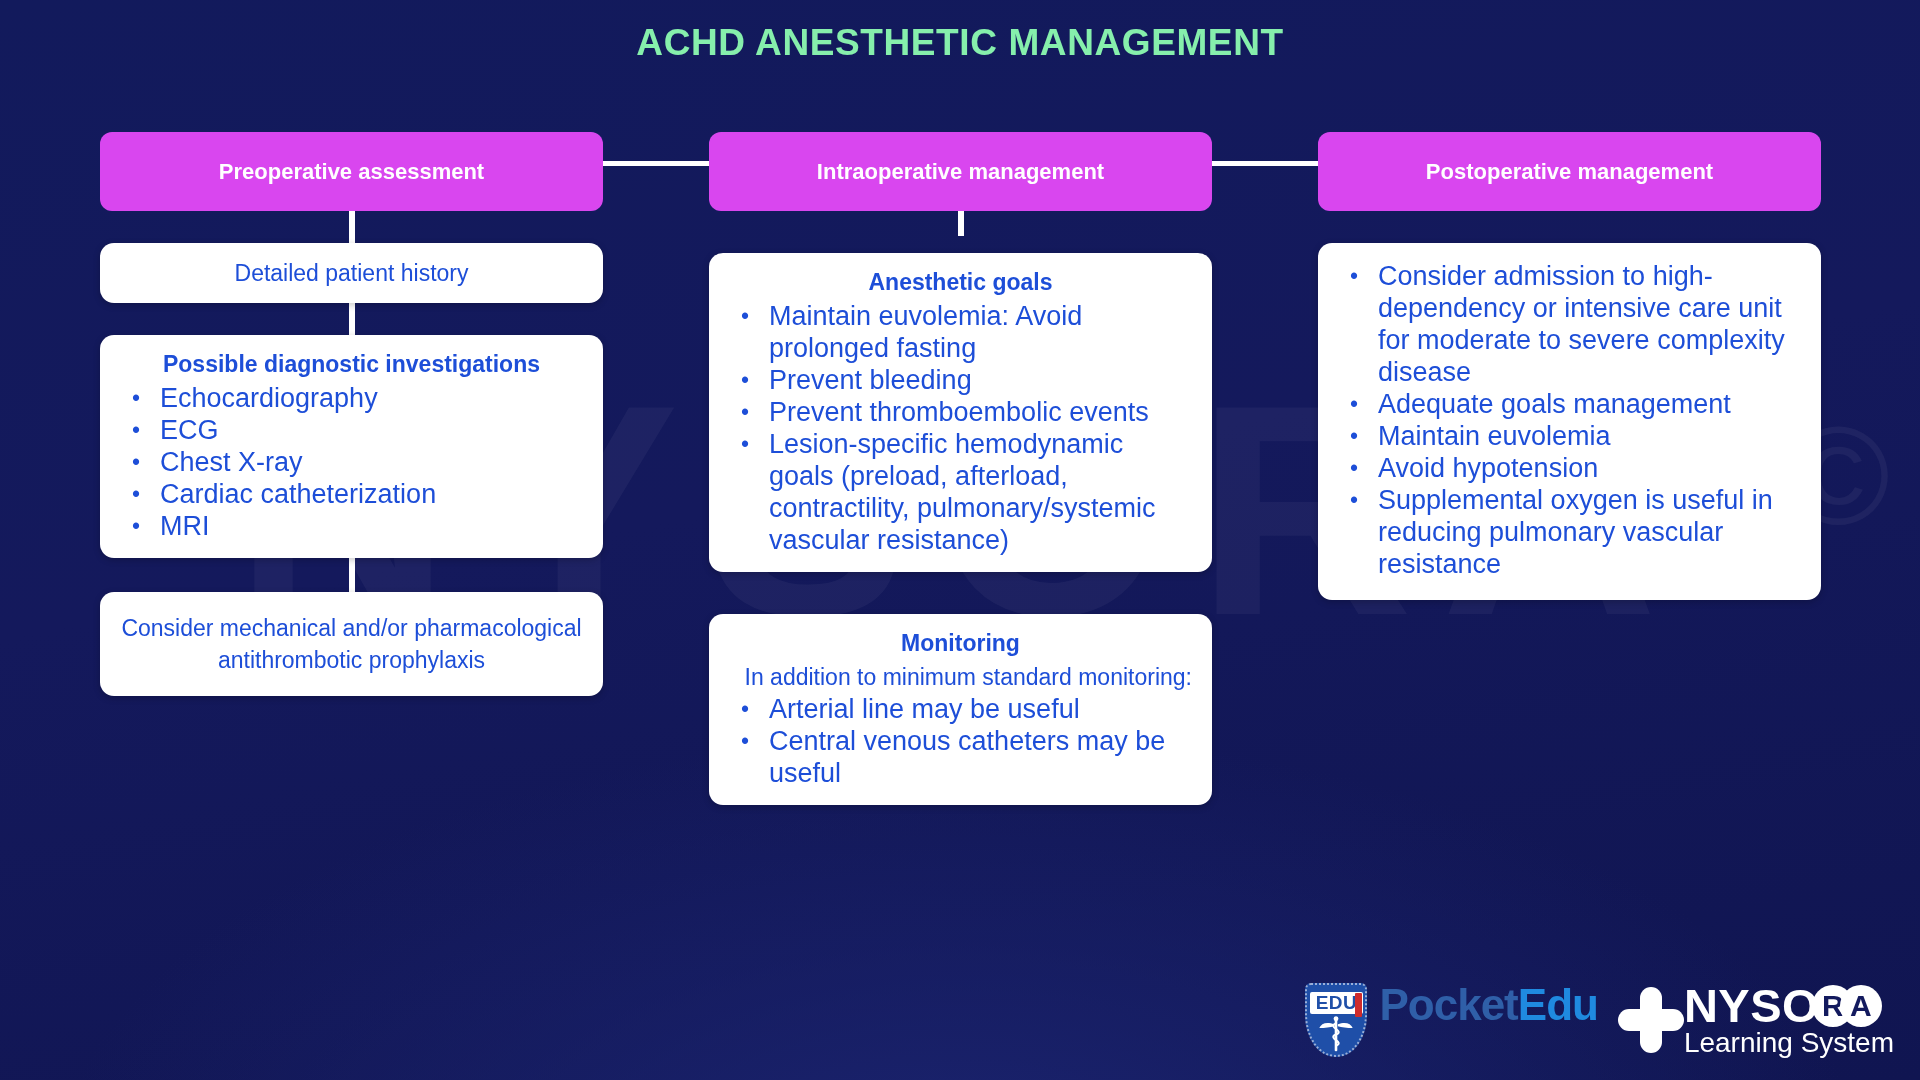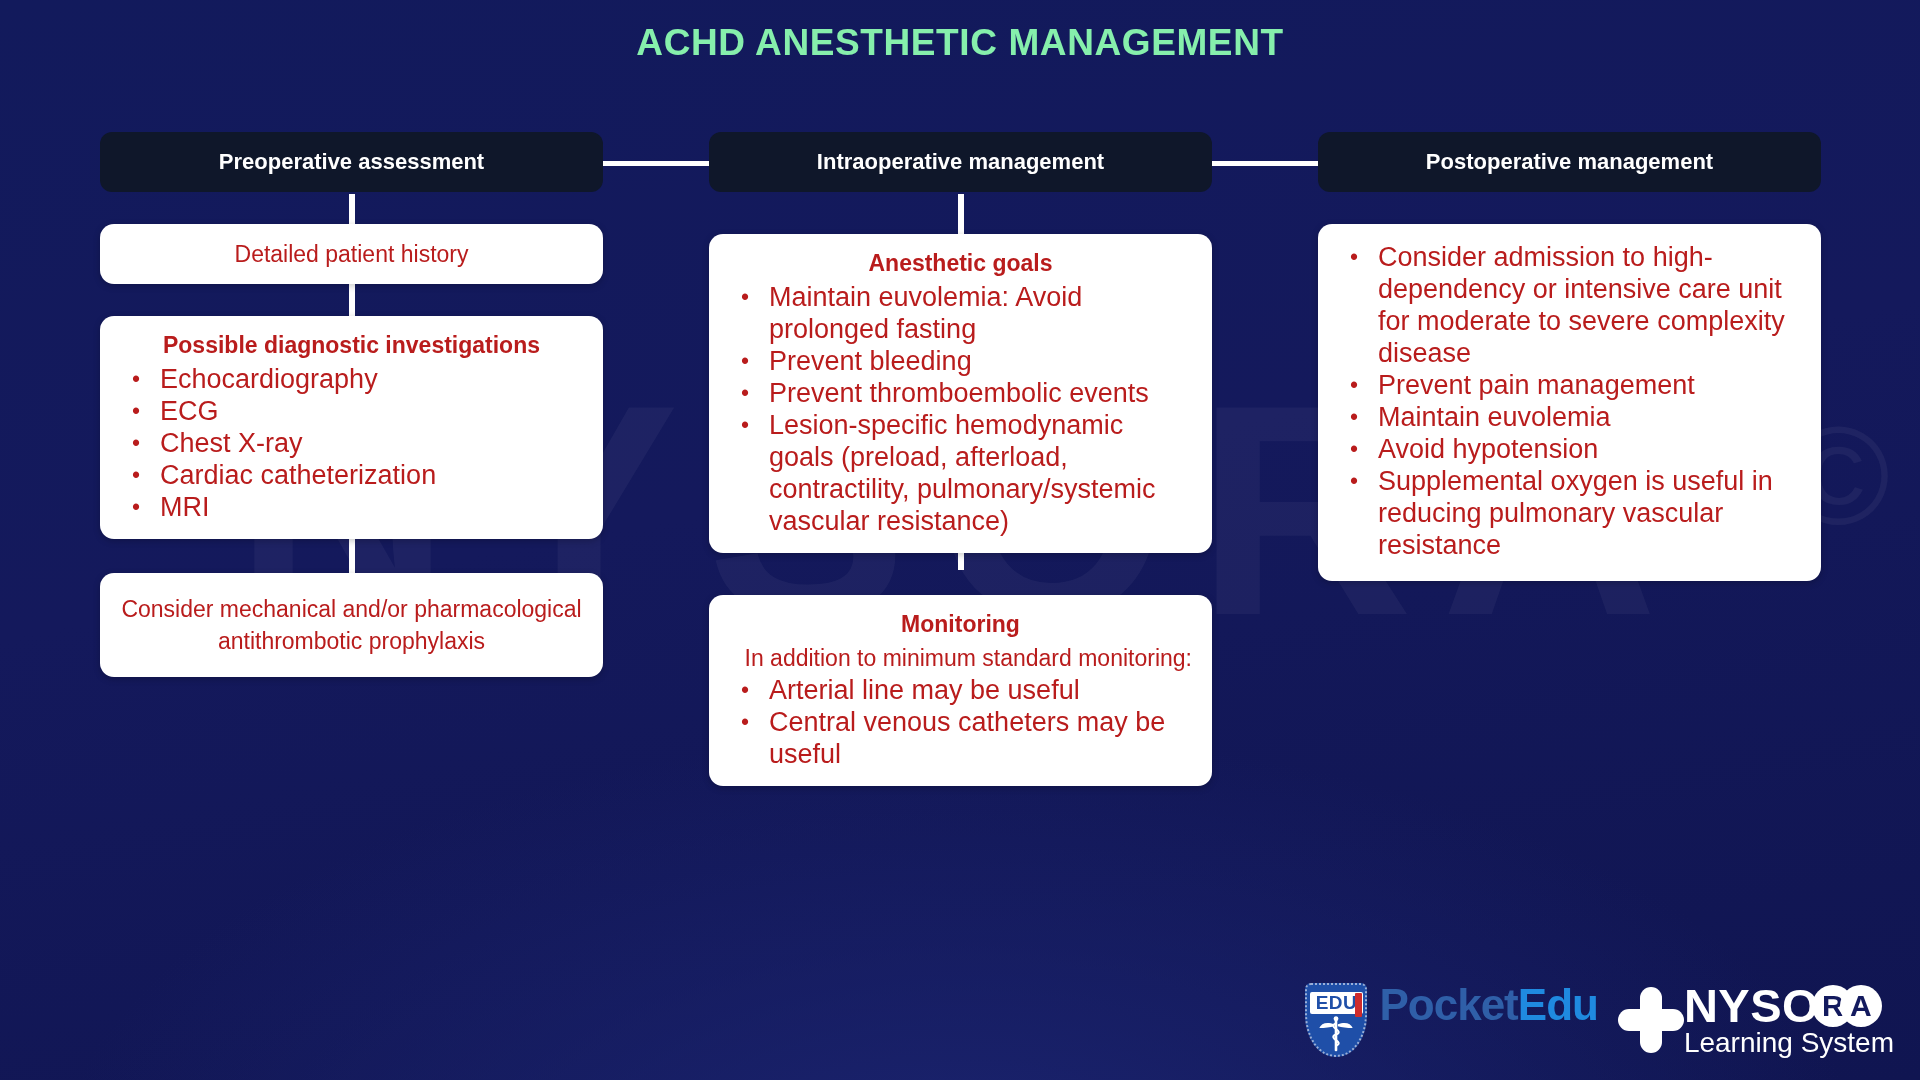--- a/index.html
+++ b/index.html
@@ -53,22 +53,22 @@
     letter-spacing:0.6px;
   }
 
   
   .col{ position:absolute; width:503px; }
   .col-1{ left:100px; top:132px; }
   .col-2{ left:709px; top:132px; }
   .col-3{ left:1318px; top:132px; }
 
   .col-head{
-    height:60px;
-    background:#0f172a;
+    height:79px;
+    background:#d946ef;
     border-radius:12px;
     display:flex;
     align-items:center;
     justify-content:center;
     color:#ffffff;
     font-size:22px;
     font-weight:bold;
     position:relative;
     z-index:4;
   }
@@ -88,21 +88,21 @@
   .v-connector{
     position:absolute;
     width:6px;
     background:#ffffff;
     z-index:2;
   }
 
   .card{
     background:#ffffff;
     border-radius:14px;
-    color:#b91c1c;
+    color:#1d4ed8;
     position:relative;
     z-index:4;
     box-shadow:0 2px 7px rgba(0,0,0,0.22);
   }
   .card-center{
     text-align:center;
     font-size:23px;
     line-height:32px;
     padding:14px 22px;
   }
@@ -296,21 +296,21 @@
       </ul>
     </div>
   </div>
 
   <div class="col col-3">
     <div class="col-head">Postoperative management</div>
 
     <div class="card card-body" style="margin-top:32px; padding:17px 20px 20px 20px;">
       <ul class="blist">
         <li>Consider admission to high-dependency or intensive care unit for moderate to severe complexity disease</li>
-        <li>Prevent pain management</li>
+        <li>Adequate goals management</li>
         <li>Maintain euvolemia</li>
         <li>Avoid hypotension</li>
         <li>Supplemental oxygen is useful in reducing pulmonary vascular resistance</li>
       </ul>
     </div>
   </div>
 
   <div class="logos">
 
     <div class="pocketedu">

